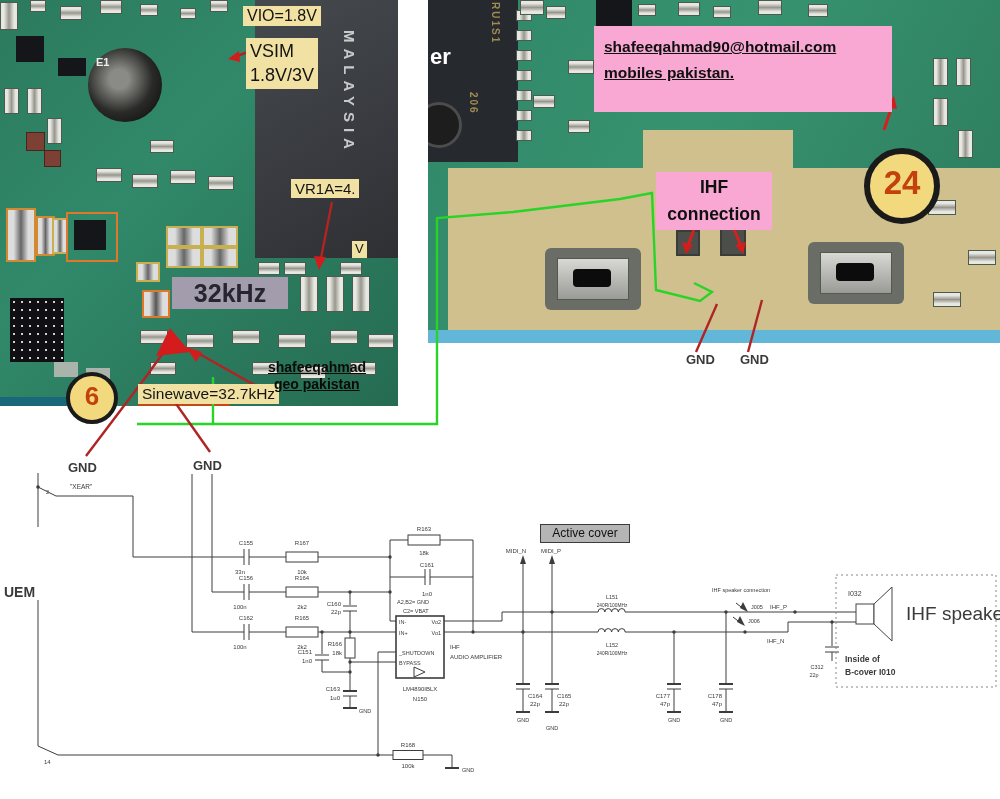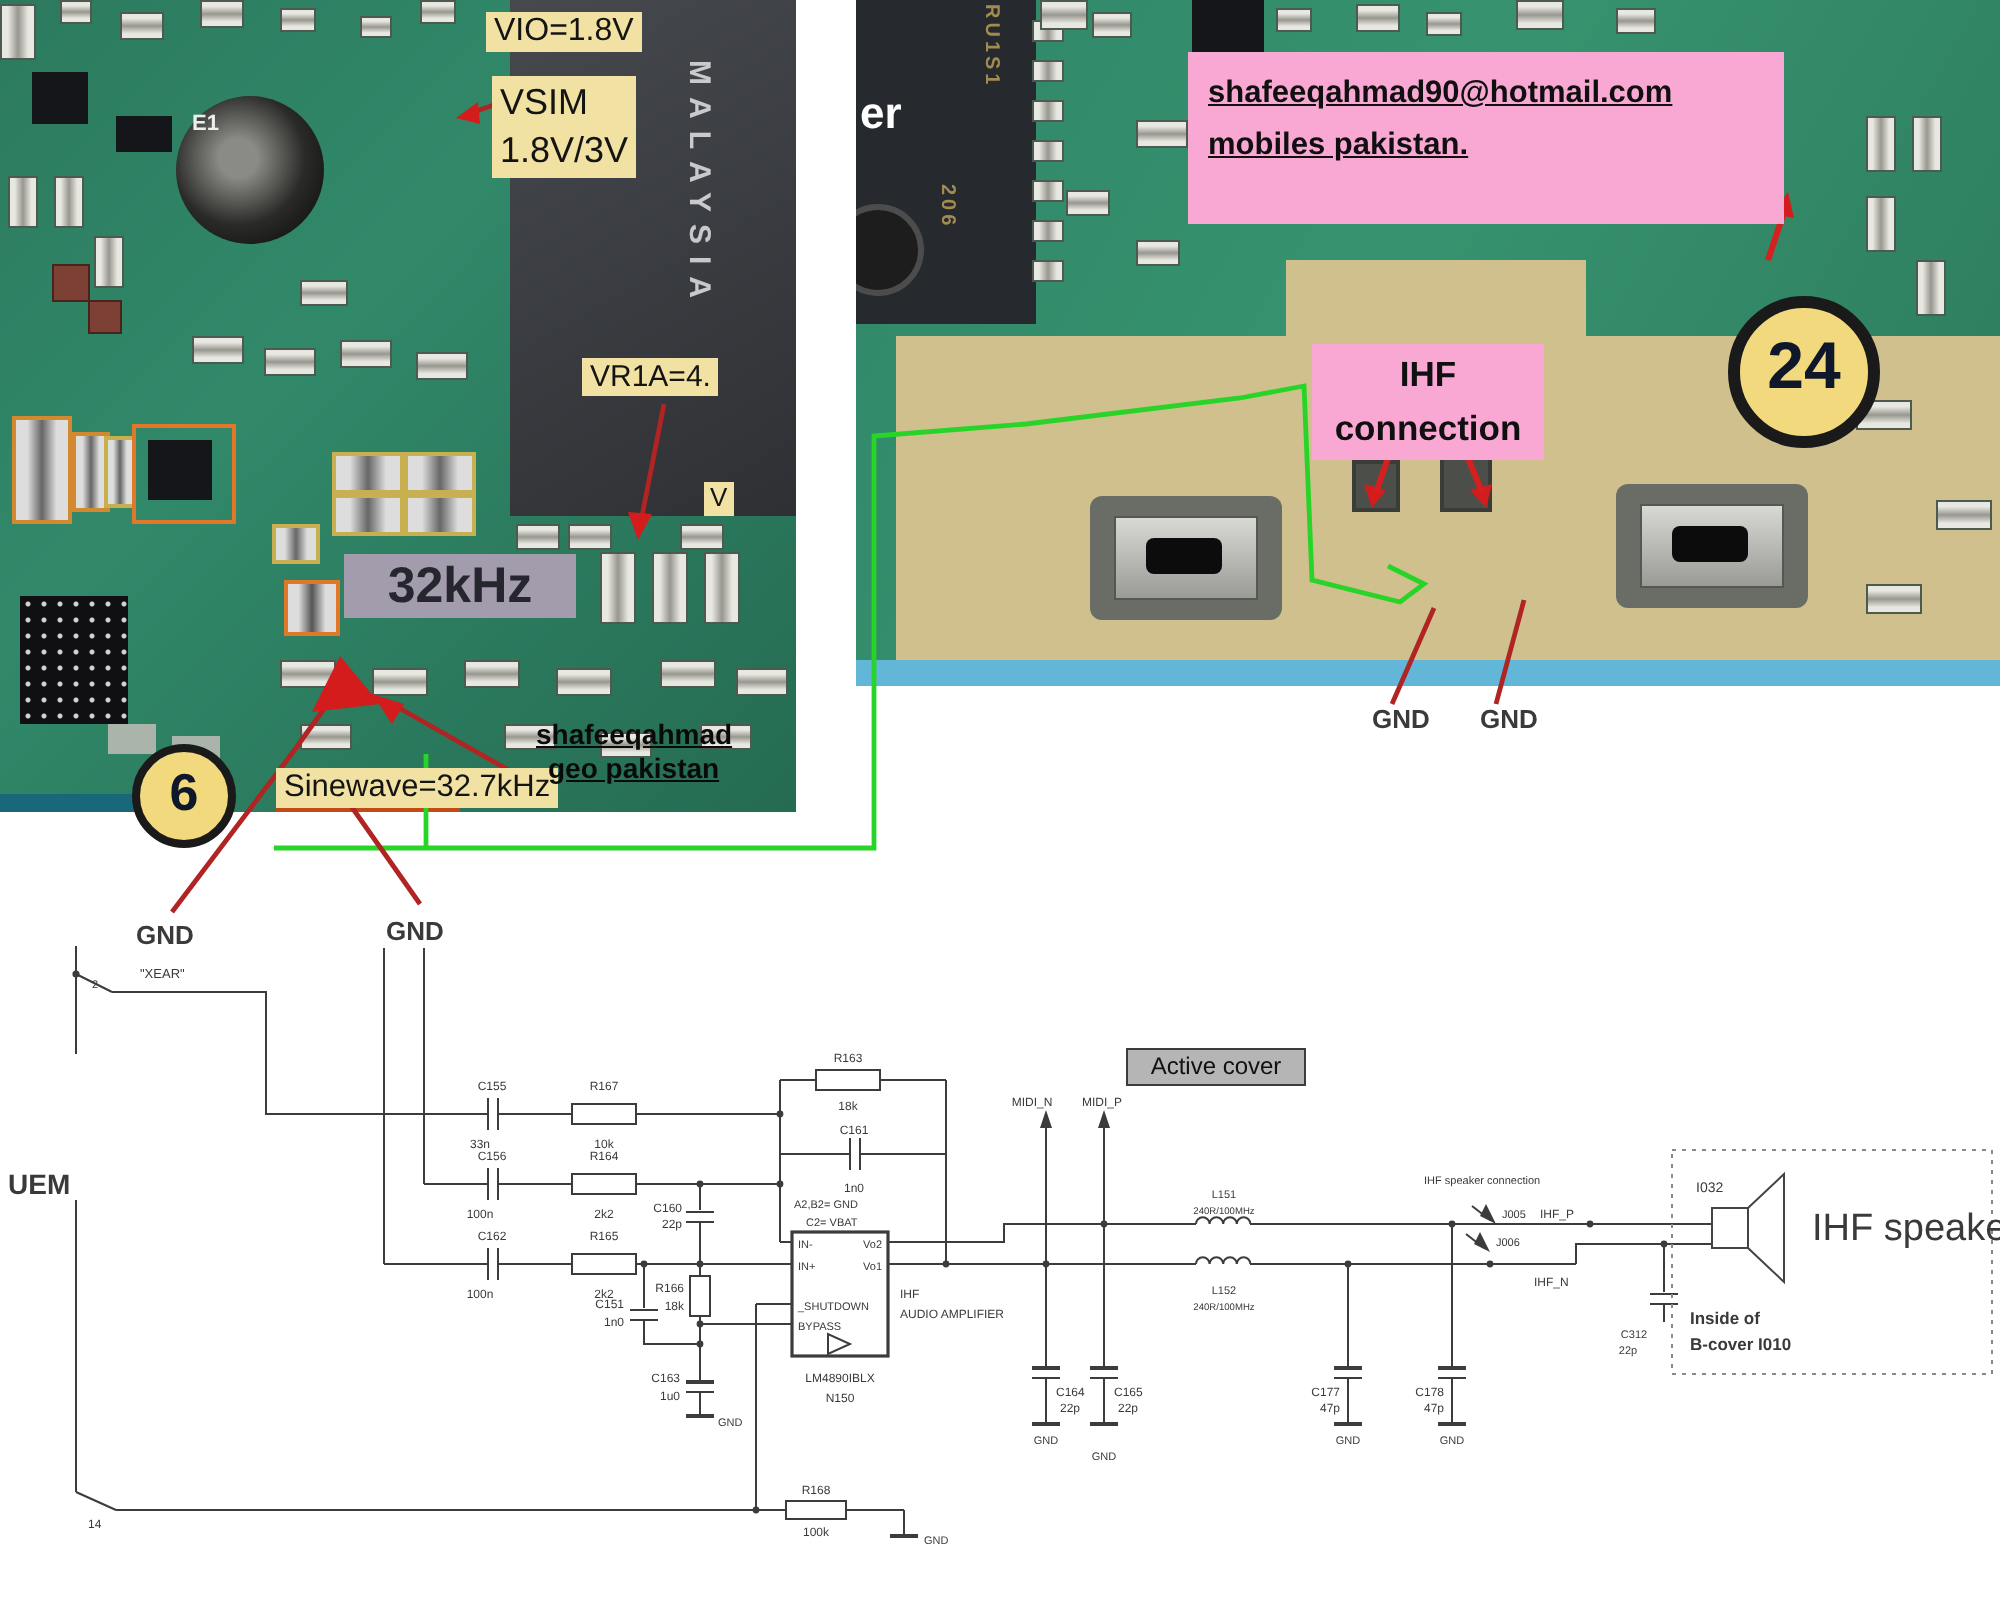--- a/index.html
+++ b/index.html
@@ -23,30 +23,30 @@
   .tb{position:absolute;border:2px solid #c8b050;
       background:linear-gradient(90deg,#ddd 22%,#666 50%,#ddd 78%);}
   .pad{position:absolute;background:#aab4ab;}
   .khaki{position:absolute;background:#cfc08d;}
   .sw{position:absolute;background:#6a6d66;border-radius:6px;}
   .swm{position:absolute;left:12px;top:10px;right:12px;bottom:10px;
        background:linear-gradient(180deg,#d8d8d4,#9a9a96);border:1px solid #55584f;}
   .swk{position:absolute;left:28px;top:21px;width:38px;height:18px;background:#0c0c0c;border-radius:4px;}
   .ylabel{position:absolute;background:#f1e1a2;color:#141414;z-index:3;
           font:15px/1.15 "Liberation Sans",sans-serif;padding:1px 4px;white-space:nowrap;}
-  .badge{position:absolute;background:#f3d97e;border-radius:50%;color:#0f172a;
+  .badge{position:absolute;background:#f3d97e;border-radius:50%;color:#c2410c;
          text-align:center;font-weight:bold;z-index:3;}
   .whitebox{position:absolute;background:#f9a8d4;z-index:3;color:#101010;}
   svg text{font-family:"Liberation Sans",sans-serif;fill:#3a3a3a;}
   #overlay{position:absolute;left:0;top:0;z-index:2;}
   .lbl-credit{position:absolute;z-index:3;color:#0a0a0a;font-weight:bold;
               font-size:14px;line-height:1.2;text-decoration:underline;}
   #active-cover{position:absolute;left:540px;top:524px;width:88px;height:17px;z-index:3;
      background:#b5b5b5;border:1px solid #3c3c3c;color:#111;
-     font:12px/17px "Liberation Sans",sans-serif;text-align:center;margin-left:23px;}
+     font:12px/17px "Liberation Sans",sans-serif;text-align:center;}
   #clock-box{left:172px;top:277px;width:116px;height:32px;background:#a39cac;color:#26262e;
      font-size:25px;font-weight:bold;text-align:center;line-height:32px;padding:0;}
   .ic-vtext{position:absolute;writing-mode:vertical-rl;color:rgba(255,255,255,.72);
      letter-spacing:6px;font-size:15px;font-weight:bold;}
   .gold-vtext{position:absolute;writing-mode:vertical-rl;color:#a08c50;
      letter-spacing:2px;font-size:10px;font-weight:bold;}
 </style>
 </head>
 <body>
 

